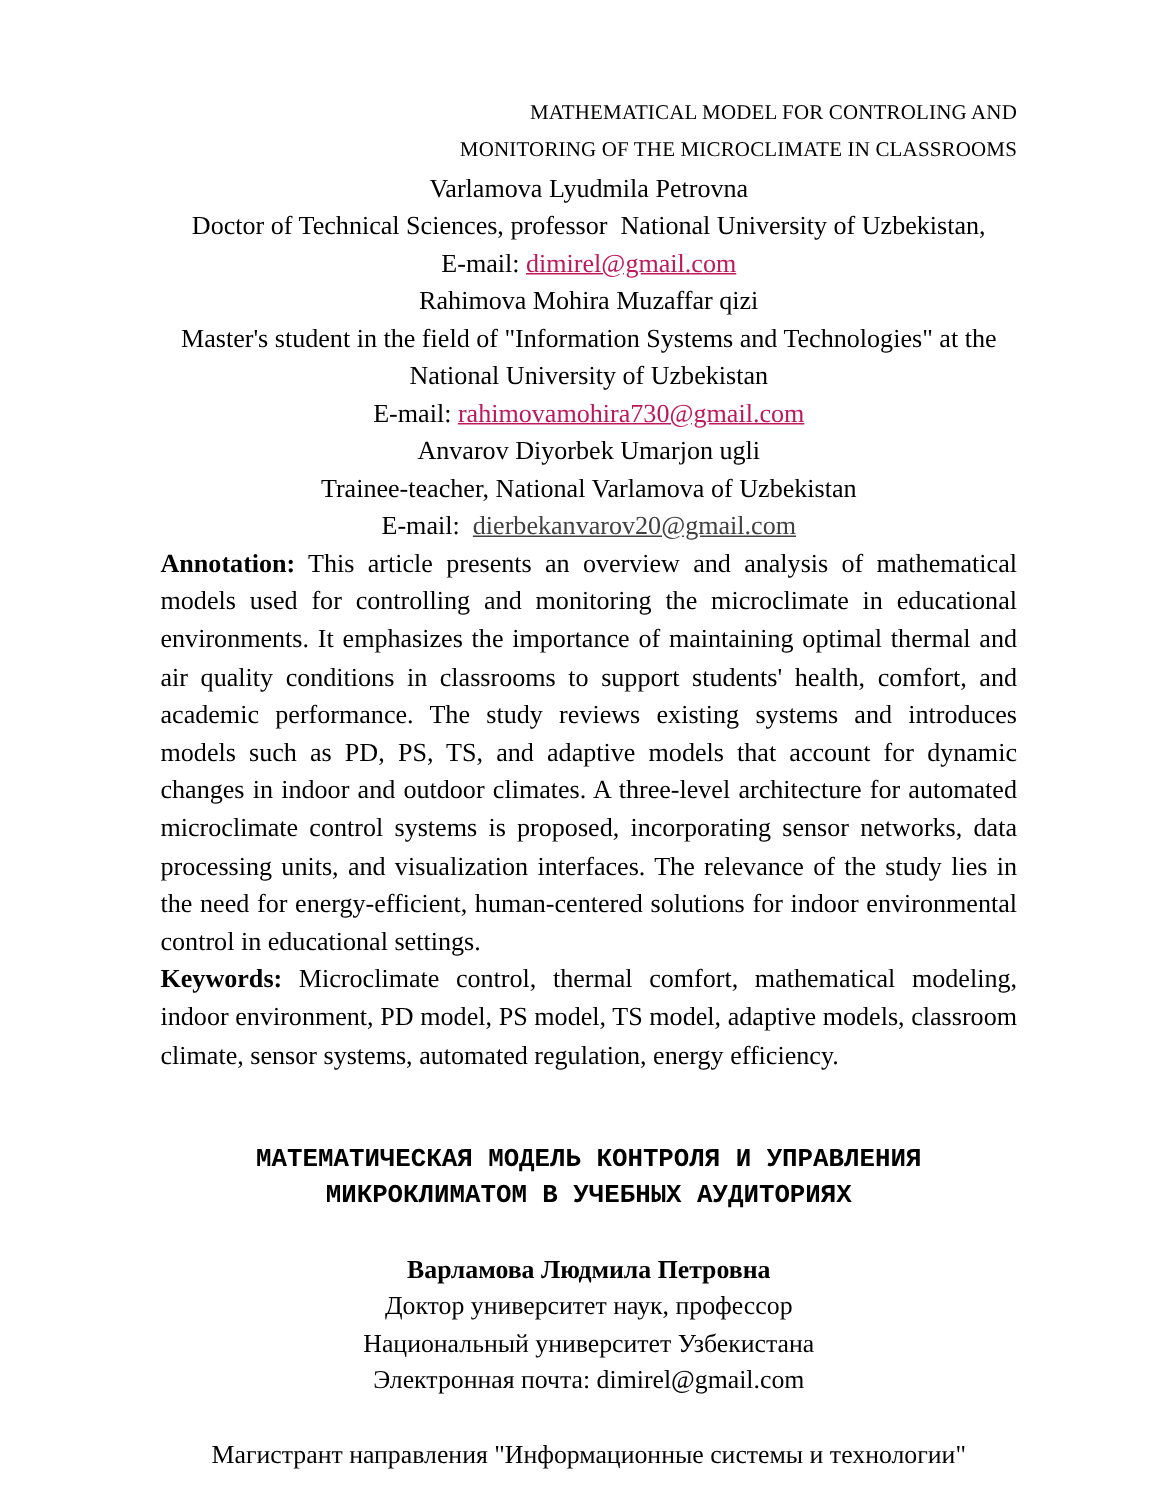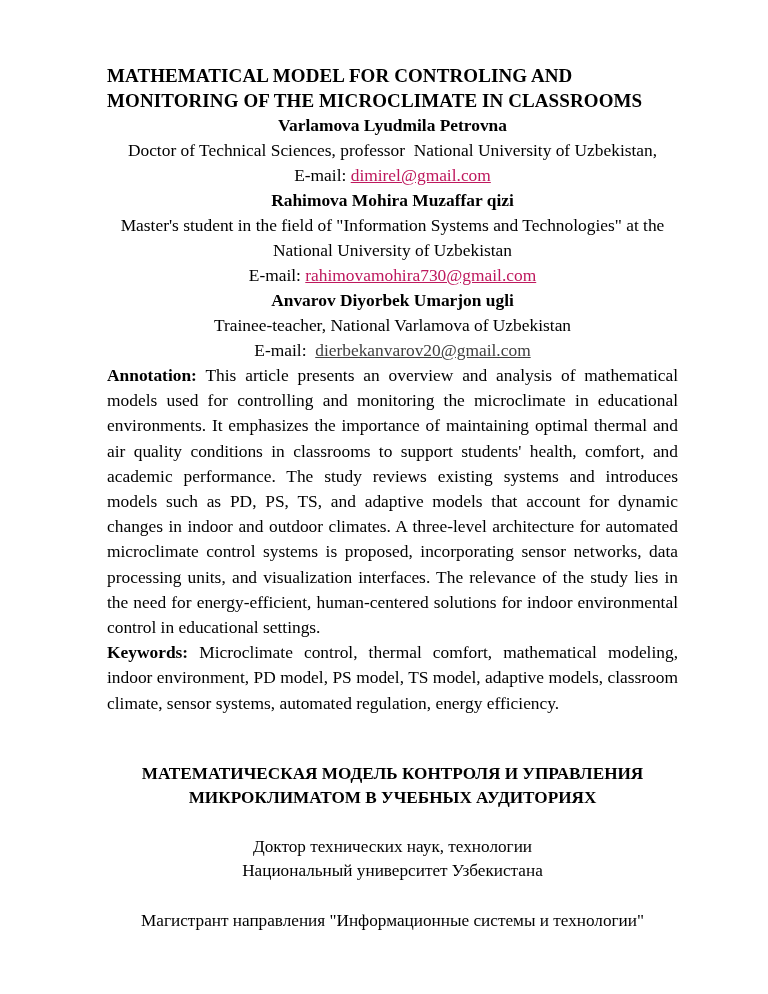--- a/index.html
+++ b/index.html
@@ -26,28 +26,28 @@
     top: 64px;
     width: 571px;
   }
   .line {
     font-size: 17.4px;
     line-height: 25px;
     text-align: center;
     white-space: pre-wrap;
   }
   .title {
-    font-weight: bold;
-    font-size: 19px;
+    font-weight: normal;
+    font-size: 14px;
     line-height: 24.5px;
-    text-align: left;
+    text-align: right;
     letter-spacing: 0.1px;
   }
   .author {
-    font-weight: bold;
+    font-weight: normal;
     font-size: 17.4px;
     line-height: 25px;
     text-align: center;
   }
   .para {
     font-size: 17.4px;
     line-height: 25.2px;
     text-align: justify;
     text-justify: inter-word;
     margin: 0;
@@ -64,20 +64,21 @@
   }
   a.maillink.bright {
     color: #404040;
     text-decoration: underline;
   }
   .ru-title {
     font-weight: bold;
     font-size: 17.2px;
     line-height: 24px;
     text-align: center;
+    font-family: Liberation Mono, monospace;
   }
   .ru-line {
     font-size: 17.2px;
     line-height: 24.5px;
     text-align: center;
   }
   .ru-author {
     font-weight: bold;
     font-size: 17.2px;
     line-height: 24.5px;
@@ -111,21 +112,23 @@
     <p class="para"><b>Keywords:</b><span> Microclimate control, thermal comfort, mathematical modeling, indoor environment, PD model, PS model, TS model, adaptive models, classroom climate, sensor systems, automated regulation, energy efficiency.</span></p>
 
     <div class="blank"></div>
     <div class="blank-sm"></div>
 
     <div class="ru-title">МАТЕМАТИЧЕСКАЯ МОДЕЛЬ КОНТРОЛЯ И УПРАВЛЕНИЯ</div>
     <div class="ru-title">МИКРОКЛИМАТОМ В УЧЕБНЫХ АУДИТОРИЯХ</div>
 
     <div class="blank"></div>
 
-    <div class="ru-line">Доктор технических наук, технологии</div>
+    <div class="ru-author">Варламова Людмила Петровна</div>
+    <div class="ru-line">Доктор университет наук, профессор</div>
     <div class="ru-line">Национальный университет Узбекистана</div>
+    <div class="ru-line">Электронная почта: dimirel@gmail.com</div>
 
     <div class="blank"></div>
 
     <div class="ru-line">Магистрант направления "Информационные системы и технологии"</div>
 
   </div>
 </div>
 
 </body></html>

